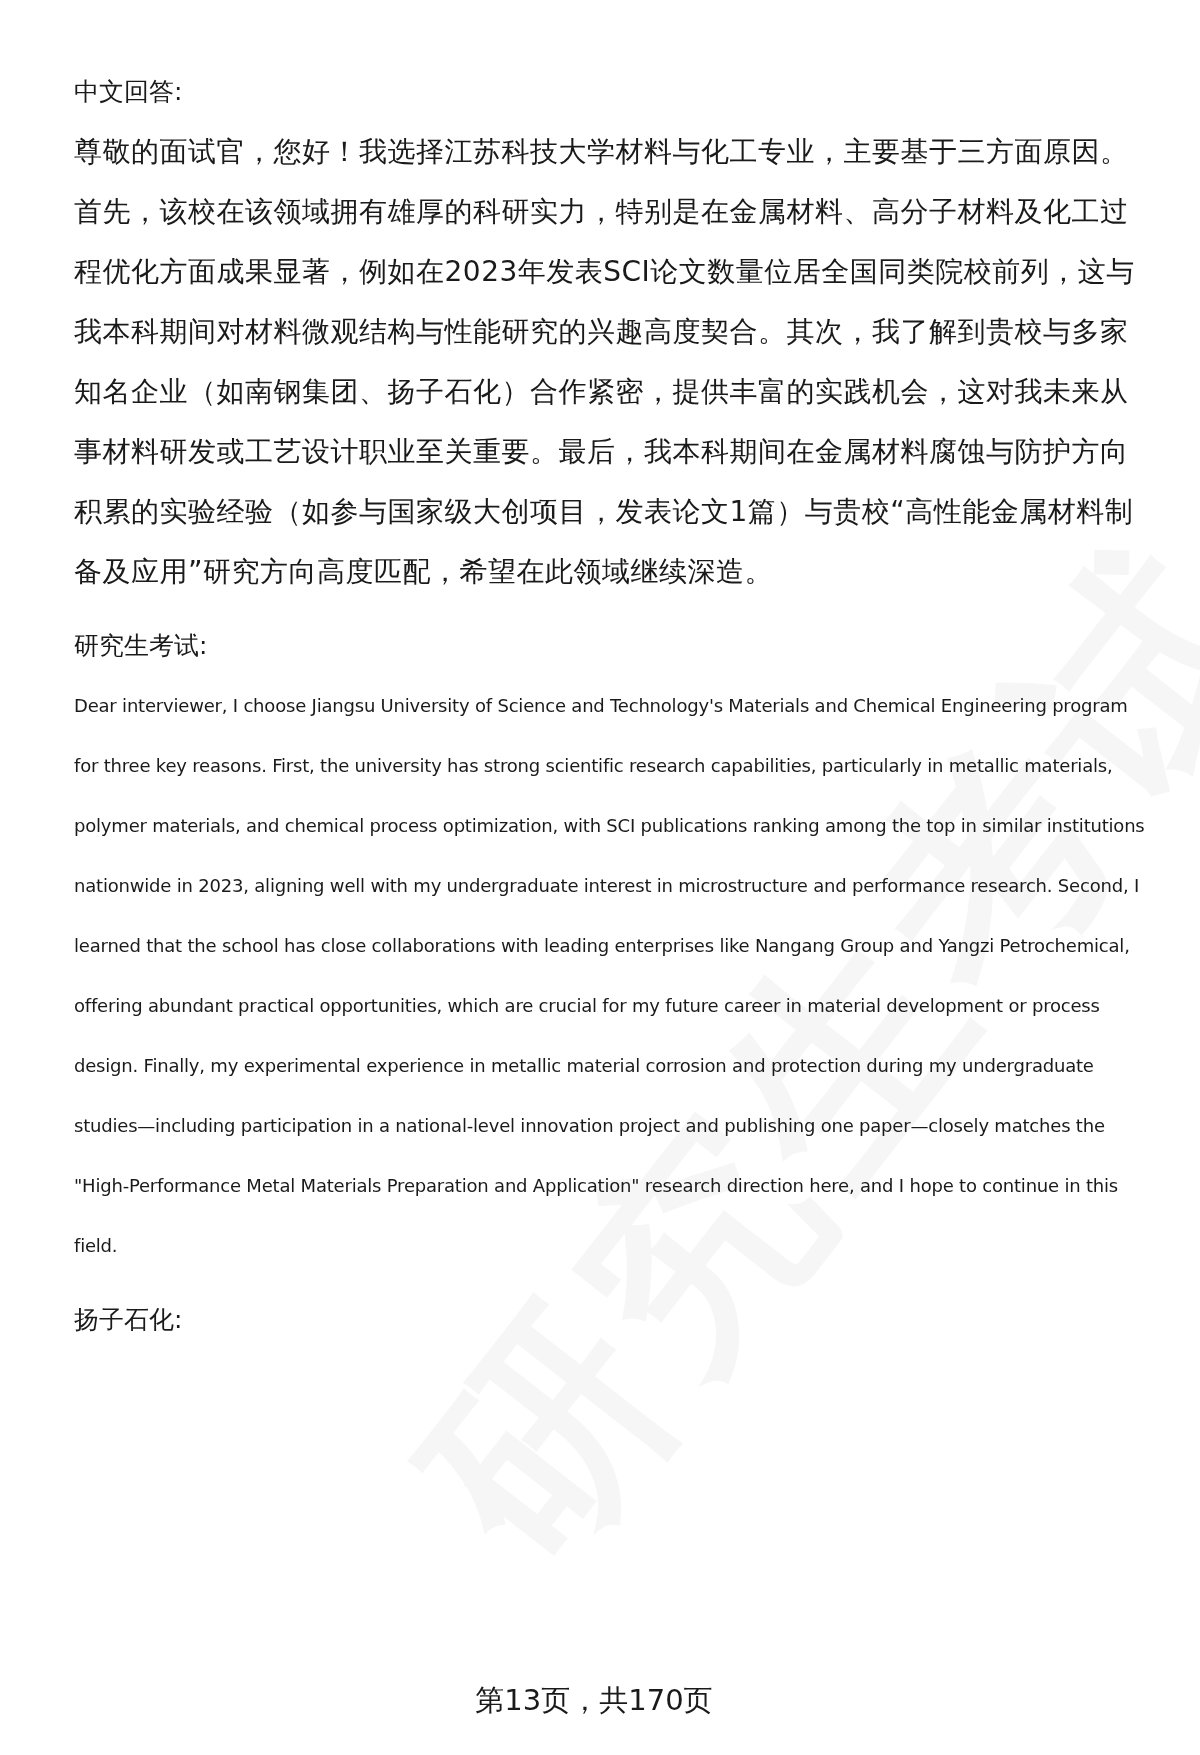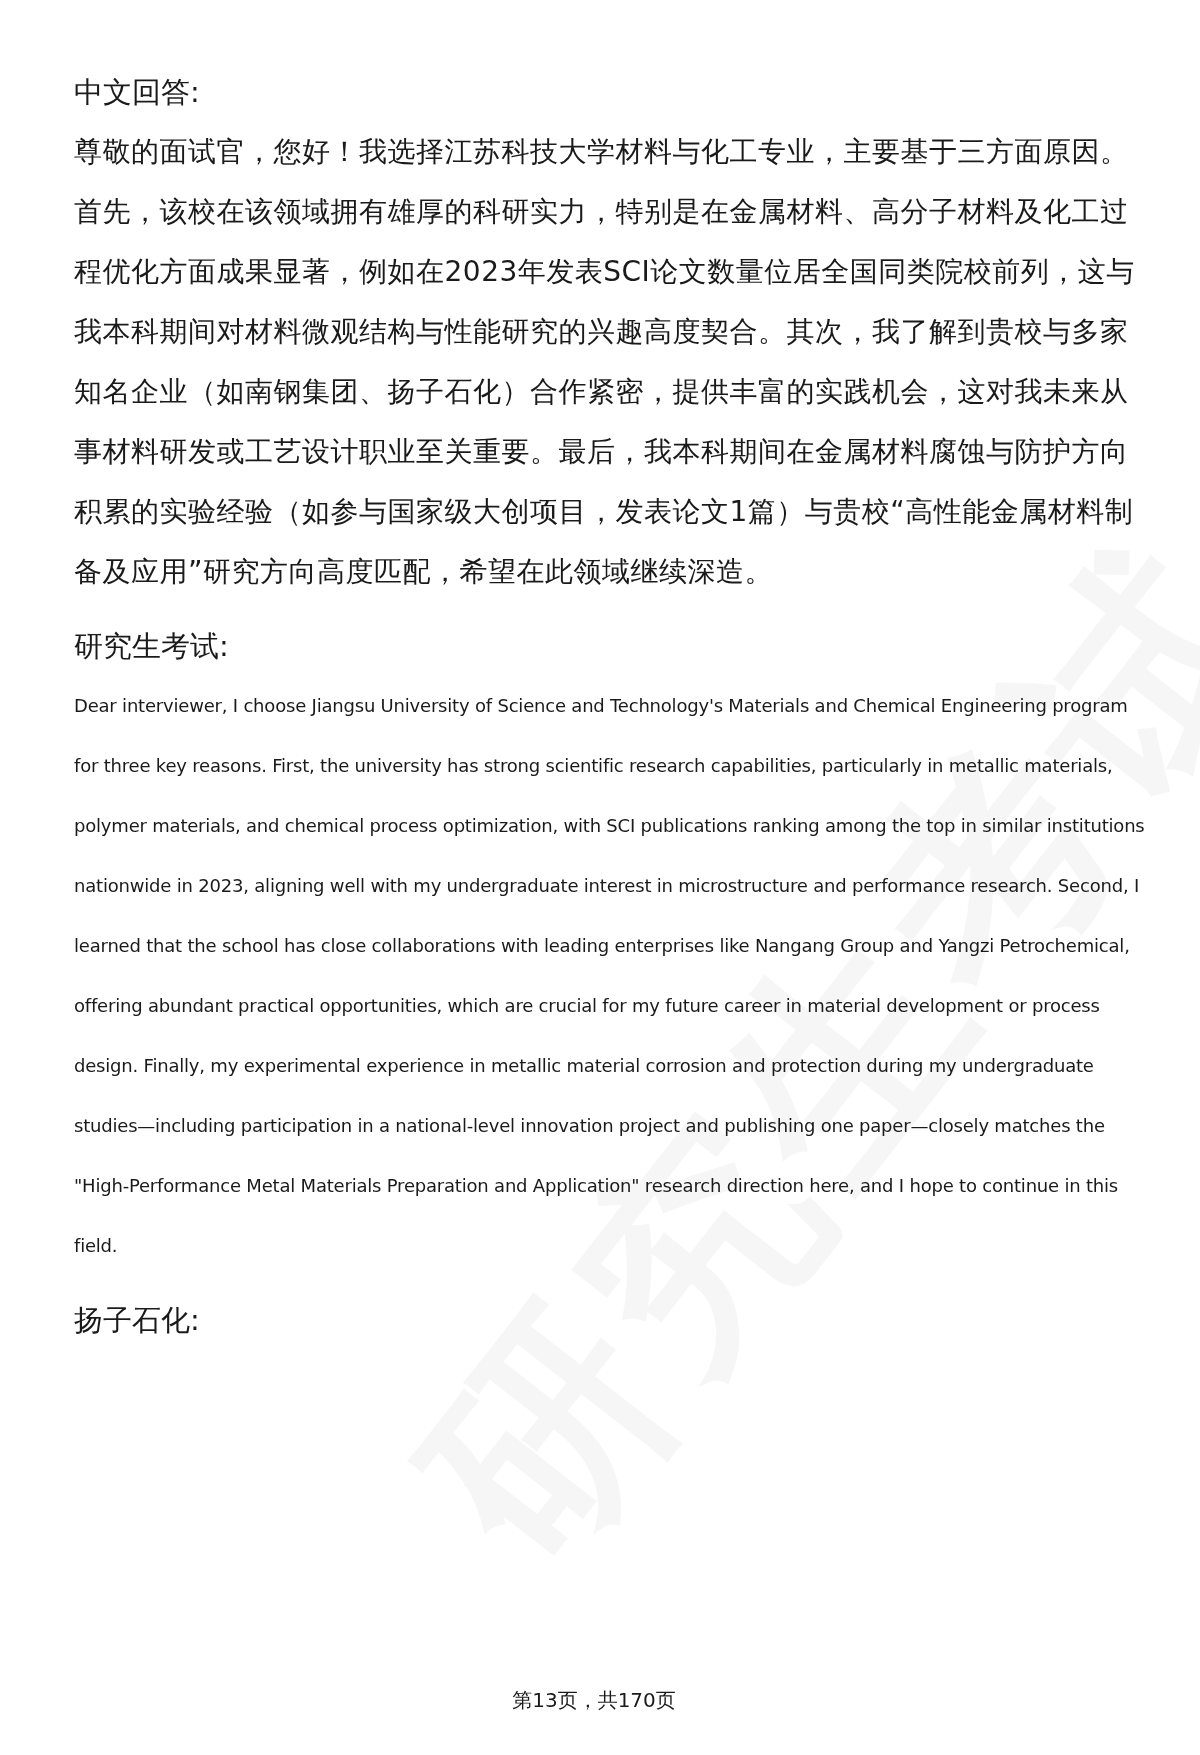--- a/index.html
+++ b/index.html
@@ -1,26 +1,26 @@
 <!DOCTYPE html>
 <html><head>
 <meta charset="utf-8">
 <style>
   html, body { margin: 0; padding: 0; background: #ffffff; }
   body { width: 1200px; height: 1755px; position: relative; overflow: hidden;
          font-family: "DejaVu Sans", "Liberation Sans", sans-serif; color: #1a1a1a; }
   .page { position: absolute; left: 0; top: 0; width: 1200px; height: 1755px; }
   .content { position: absolute; left: 74px; top: 62px; width: 1080px; }
-  .heading { font-size: 29px; line-height: 60px; margin: 0; }
+  .heading { font-size: 25px; line-height: 60px; margin: 0; }
   .para { font-size: 28px; line-height: 60px; margin: 0; text-align: left; }
   .para.zh { letter-spacing: 0.5px; }
   .para.en { font-size: 18px; line-height: 60px; letter-spacing: -0.2px; }
   .gap2 { height: 14px; }
   .footer { position: absolute; left: 0; width: 1188px; top: 1670px; text-align: center;
-            font-size: 20px; line-height: 60px; }
+            font-size: 29px; line-height: 60px; }
   .watermark { position: absolute; left: 250px; top: 900px; font-size: 230px; font-weight: bold;
                color: rgba(0,0,0,0.035); transform: rotate(-52deg); transform-origin: center;
                white-space: nowrap; pointer-events: none; letter-spacing: 10px; }
 </style>
 </head>
 <body>
 
 <div class="page">
   <div class="watermark">研究生考试</div>
 

